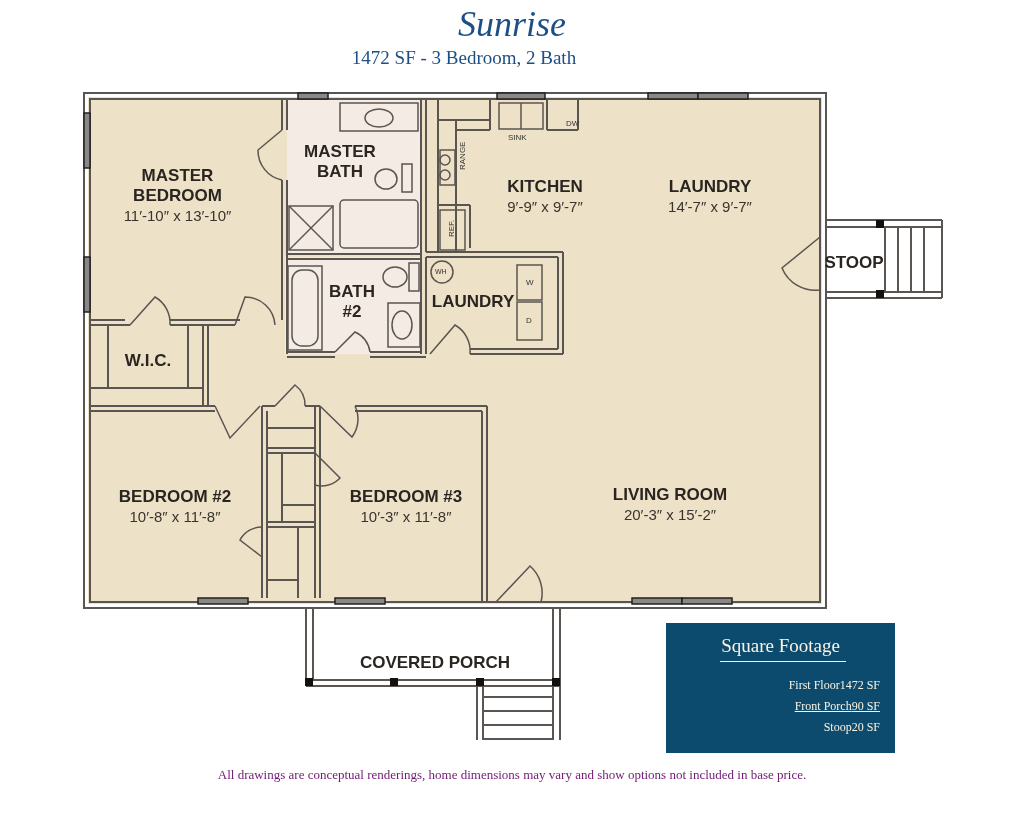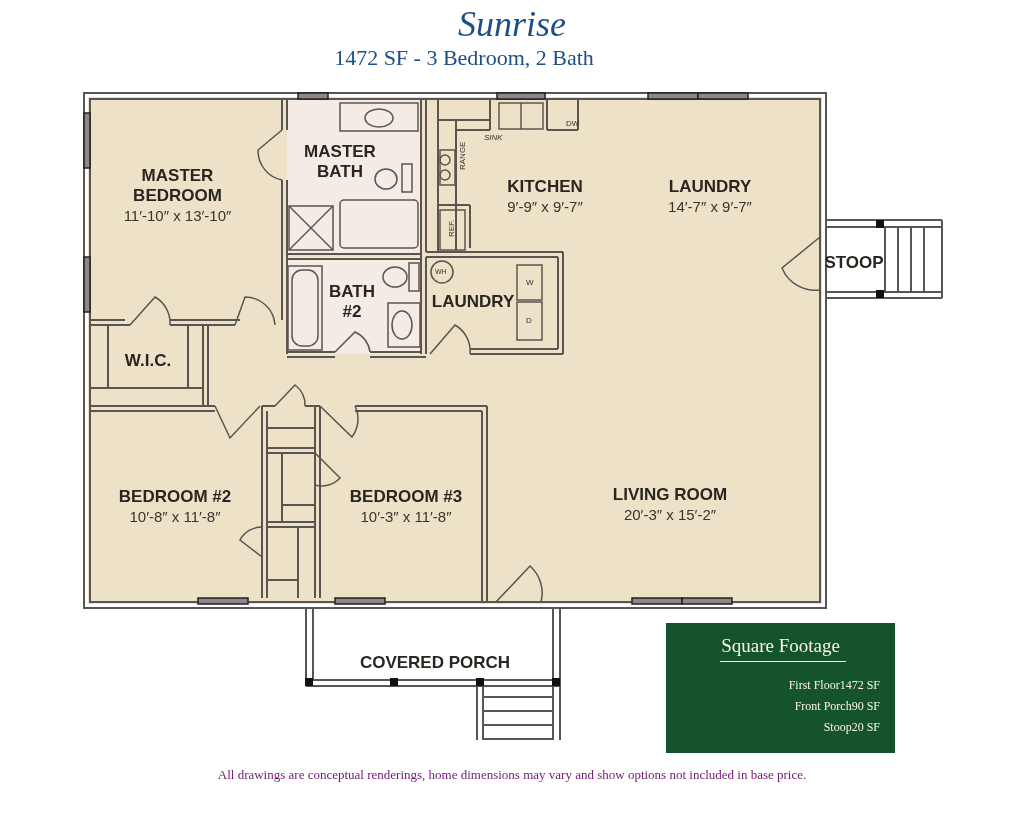--- a/index.html
+++ b/index.html
@@ -1,23 +1,23 @@
 <!DOCTYPE html>
 <html><head>
 <meta charset="utf-8">
 <style>
   html, body { margin: 0; padding: 0; background: #ffffff; }
   body { width: 1024px; height: 827px; position: relative; overflow: hidden; font-family: "Liberation Sans", sans-serif; }
   .title { position: absolute; left: 0; width: 1024px; top: 0px; text-align: center; font-family: "Liberation Serif", serif; font-style: italic; font-size: 36px; color: #1c4f86; line-height: 48px; }
-  .subtitle { position: absolute; left: 0; width: 928px; top: 44px; text-align: center; font-family: "Liberation Serif", serif; font-size: 22px; color: #1c4f86; line-height: 28px; }
+  .subtitle { position: absolute; left: 0; width: 928px; top: 44px; text-align: center; font-family: "Liberation Serif", serif; font-size: 19px; color: #1c4f86; line-height: 28px; }
   svg.plan { position: absolute; left: 0; top: 0; }
   .room-label { position: absolute; text-align: center; color: #2a2520; font-family: "Liberation Sans", sans-serif; font-weight: bold; font-size: 17px; line-height: 20px; }
   .room-dim { font-weight: normal; font-size: 15px; color: #3a342e; display: block; }
   .small-label { position: absolute; font-family: "Liberation Sans", sans-serif; font-size: 8px; color: #333; }
-  .sf-box { position: absolute; left: 666px; top: 623px; width: 229px; height: 130px; background: #14532d; color: #fbf4e2; font-family: "Liberation Serif", serif; }
+  .sf-box { position: absolute; left: 666px; top: 623px; width: 229px; height: 130px; background: #0c4a6e; color: #fbf4e2; font-family: "Liberation Serif", serif; }
   .sf-title { position: absolute; top: 12px; left: 0; width: 229px; text-align: center; font-size: 19px; }
   .sf-underline { position: absolute; top: 38px; left: 54px; width: 126px; height: 1px; background: #fbf4e2; }
   .sf-row { position: absolute; left: 12px; width: 202px; font-size: 12px; display: flex; justify-content: flex-end; }
   .disclaimer { position: absolute; left: 0; width: 1024px; top: 767px; text-align: center; font-family: "Liberation Serif", serif; font-size: 13px; color: #701a75; }
 </style>
 </head>
 <body>
 
 <div class="title">Sunrise</div>
 <div class="subtitle">1472 SF - 3 Bedroom, 2 Bath</div>
@@ -232,36 +232,36 @@
   <span class="room-dim">10′-3″ x 11′-8″</span>
 </div>
 <div class="room-label" style="left:585px;top:485px;width:170px;">
   <span style="display:block">LIVING ROOM</span>
   <span class="room-dim">20′-3″ x 15′-2″</span>
 </div>
 <div class="room-label" style="left:340px;top:653px;width:190px;">
   <span>COVERED PORCH</span>
 </div>
 
-<span class="small-label" style="left:484px;top:133px;font-style:italic;">SINK</span>
+<span class="small-label" style="left:508px;top:133px;">SINK</span>
 <span class="small-label" style="left:566px;top:119px;">DW</span>
 <span class="small-label" style="left:458px;top:170px;transform:rotate(-90deg);transform-origin:left top;">RANGE</span>
 <span class="small-label" style="left:447px;top:237px;transform:rotate(-90deg);transform-origin:left top;">REF.</span>
 <span class="small-label" style="left:435px;top:268px;font-size:7px;">WH</span>
 <span class="small-label" style="left:526px;top:278px;">W</span>
 <span class="small-label" style="left:526px;top:316px;">D</span>
 
 <div class="sf-box">
   <div class="sf-title">Square Footage</div>
   <div class="sf-underline"></div>
   <div class="sf-row" style="top:55px;">
     <span>First Floor</span>
     <span>1472 SF</span>
   </div>
-  <div class="sf-row" style="top:76px;">
+  <div class="sf-row" style="top:76px;text-decoration:underline;">
     <span>Front Porch</span>
     <span>90 SF</span>
   </div>
   <div class="sf-row" style="top:97px;">
     <span>Stoop</span>
     <span>20 SF</span>
   </div>
 </div>
 
 <div class="disclaimer">All drawings are conceptual renderings, home dimensions may vary and show options not included in base price.</div>

